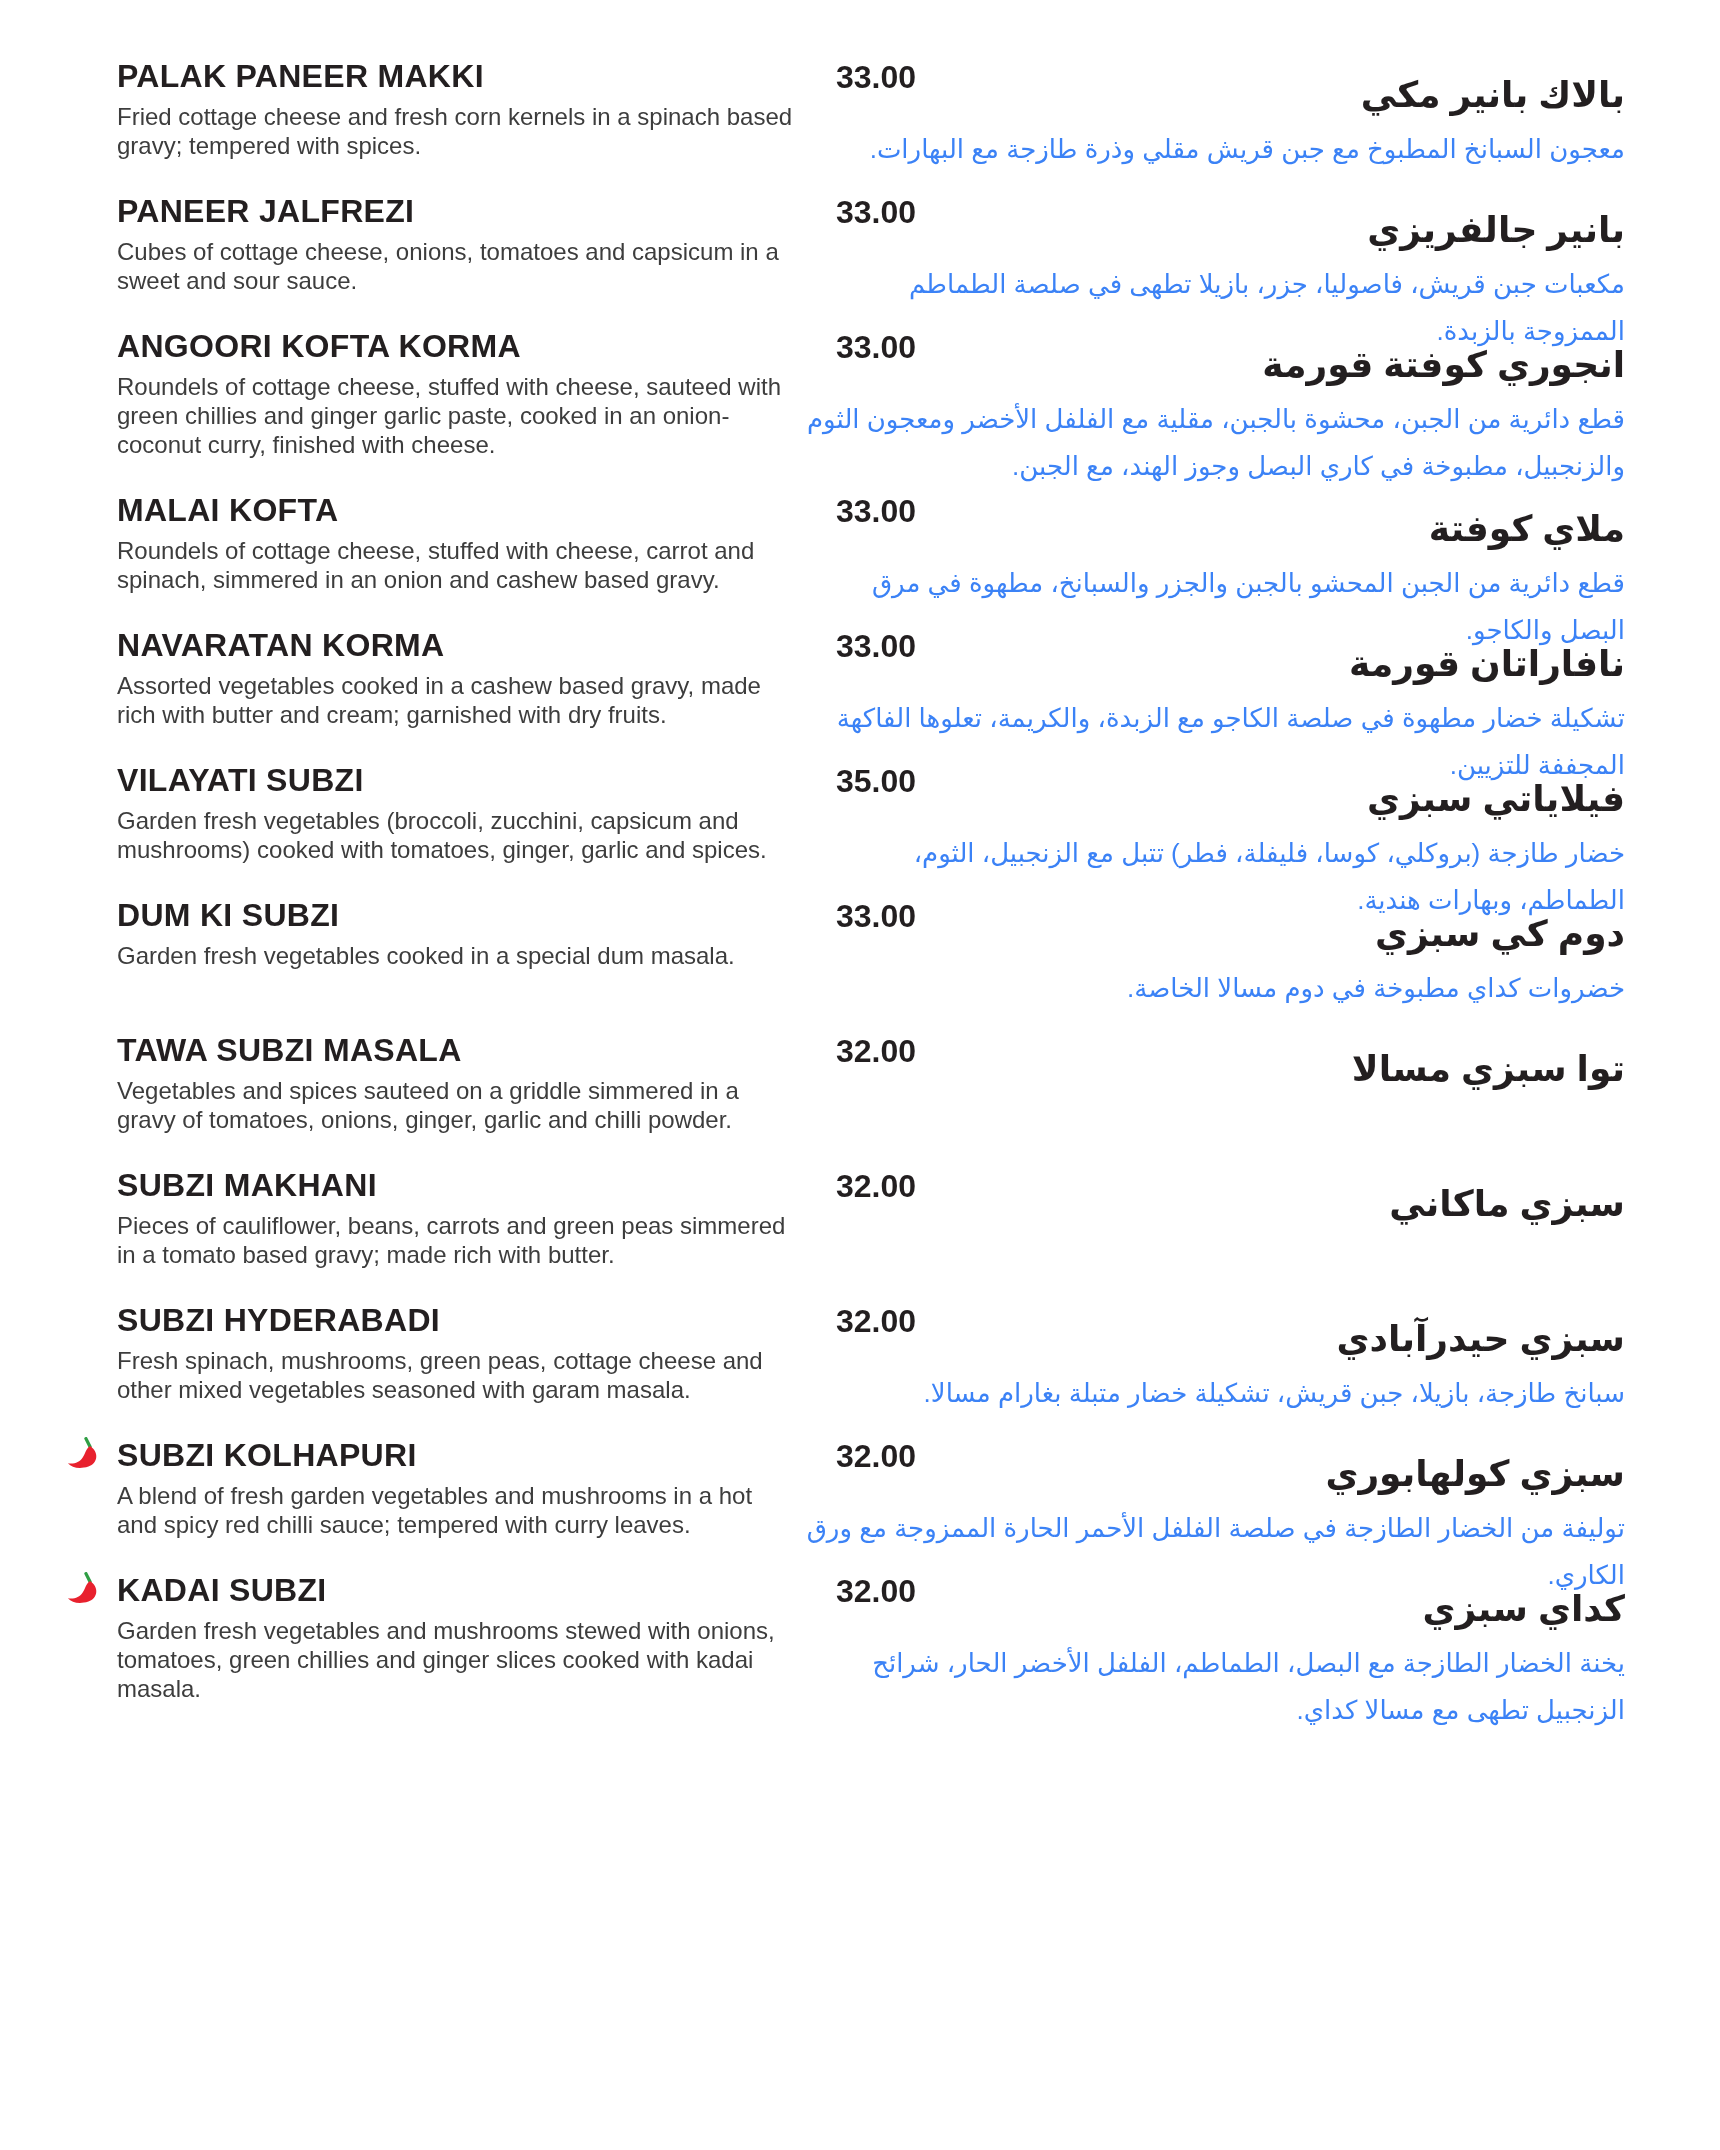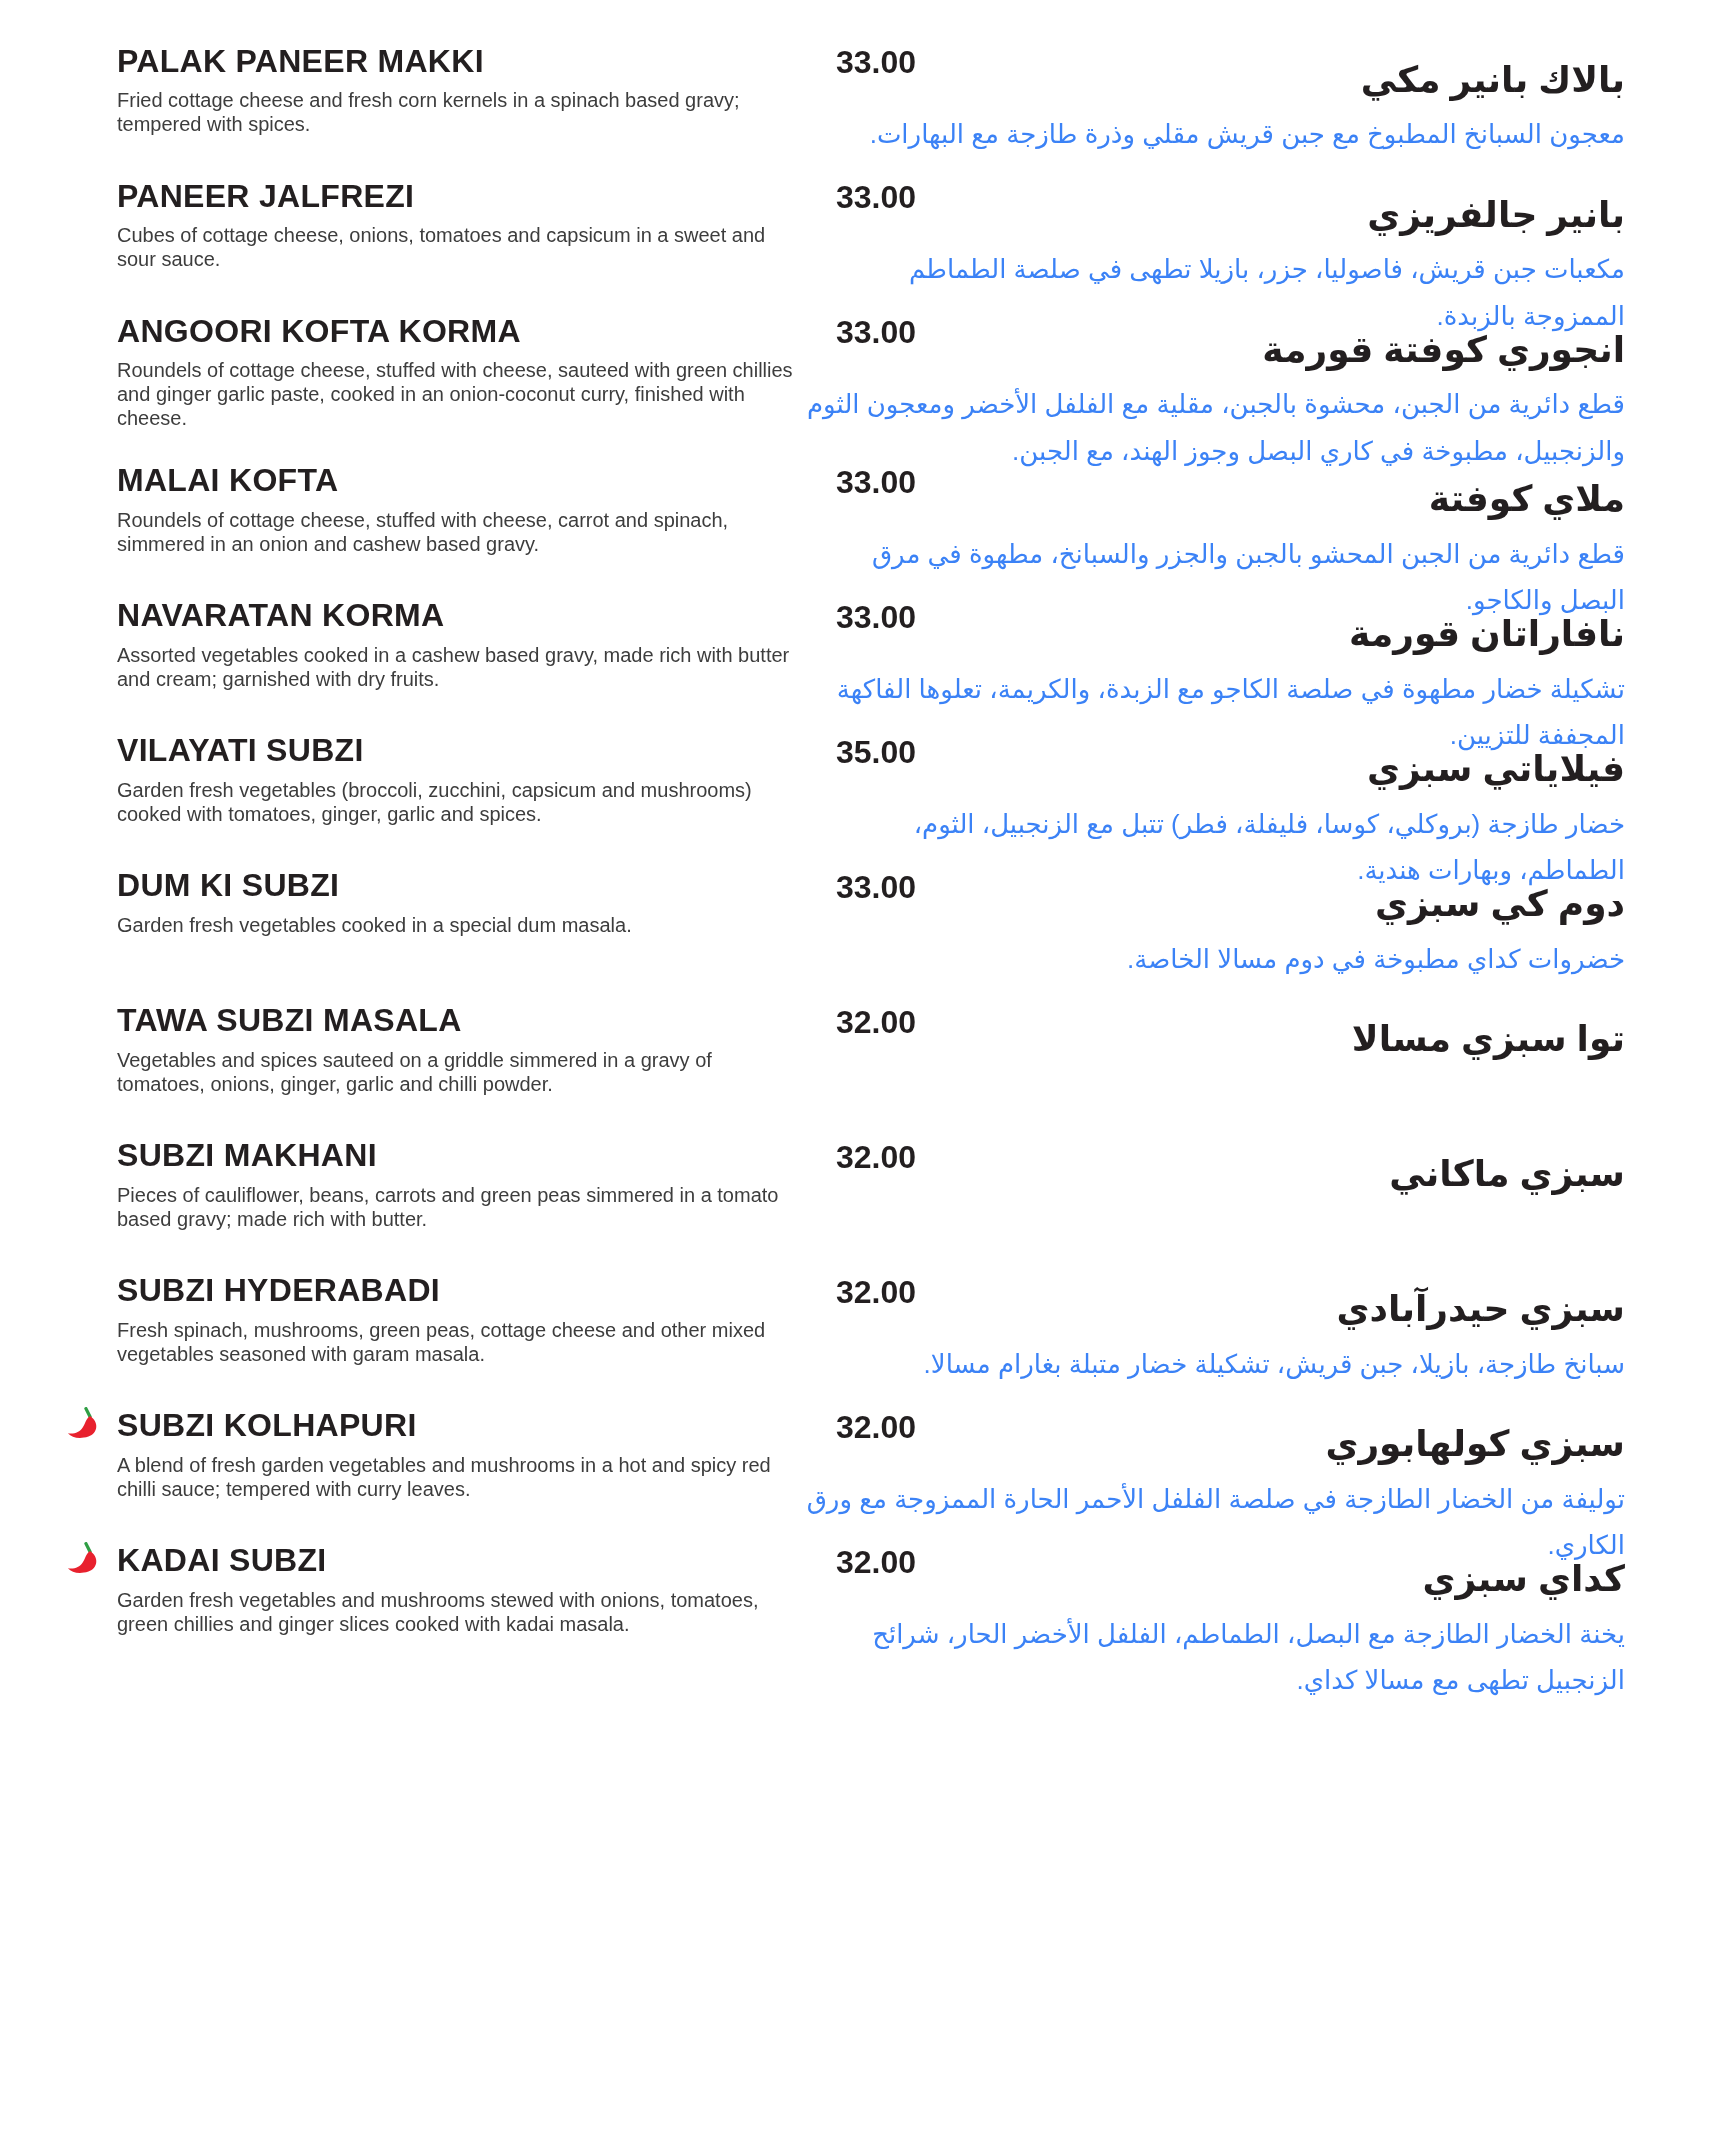--- a/index.html
+++ b/index.html
@@ -20,32 +20,33 @@
     padding: 43px 96px 13.8px 117px;
     position: relative;
   }
   .item {
     position: relative;
     margin-bottom: 32px;
     min-height: 103px;
   }
   .en {
     width: 681px;
+    margin-top: 15px;
   }
   .en h3 {
     margin: 0 0 8.3px 0;
     font-size: 32px;
     font-weight: 700;
     letter-spacing: 0.3px;
     color: #231f20;
     white-space: nowrap;
   }
   .en p {
     margin: 0;
-    font-size: 20px;
+    font-size: 24px;
     line-height: 1.2;
     color: #3d3d3d;
     max-width: 678px;
   }
   .price {
     position: absolute;
     left: 719px;
     top: 1.4px;
     font-size: 32px;
     font-weight: 700;

